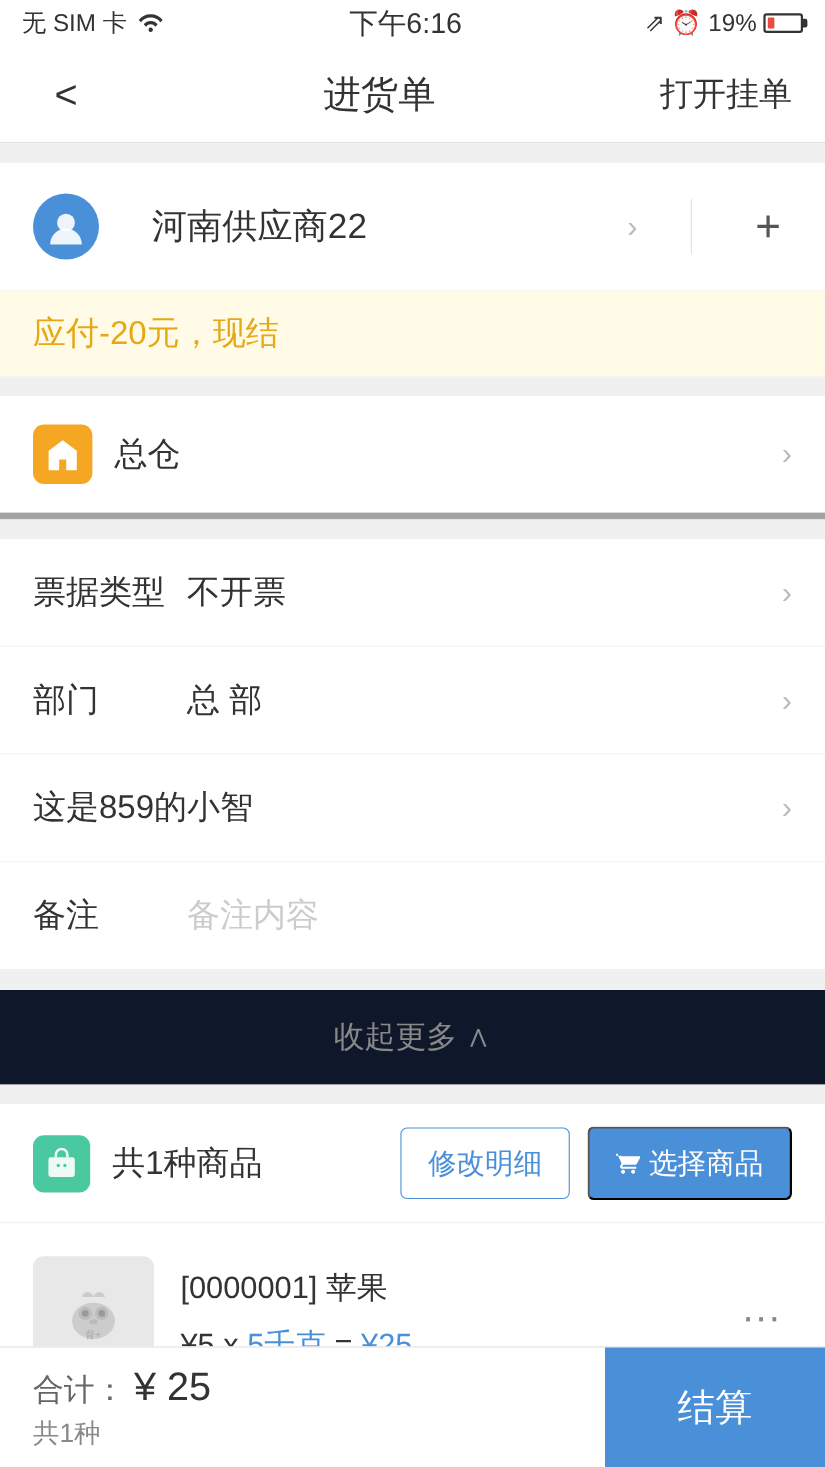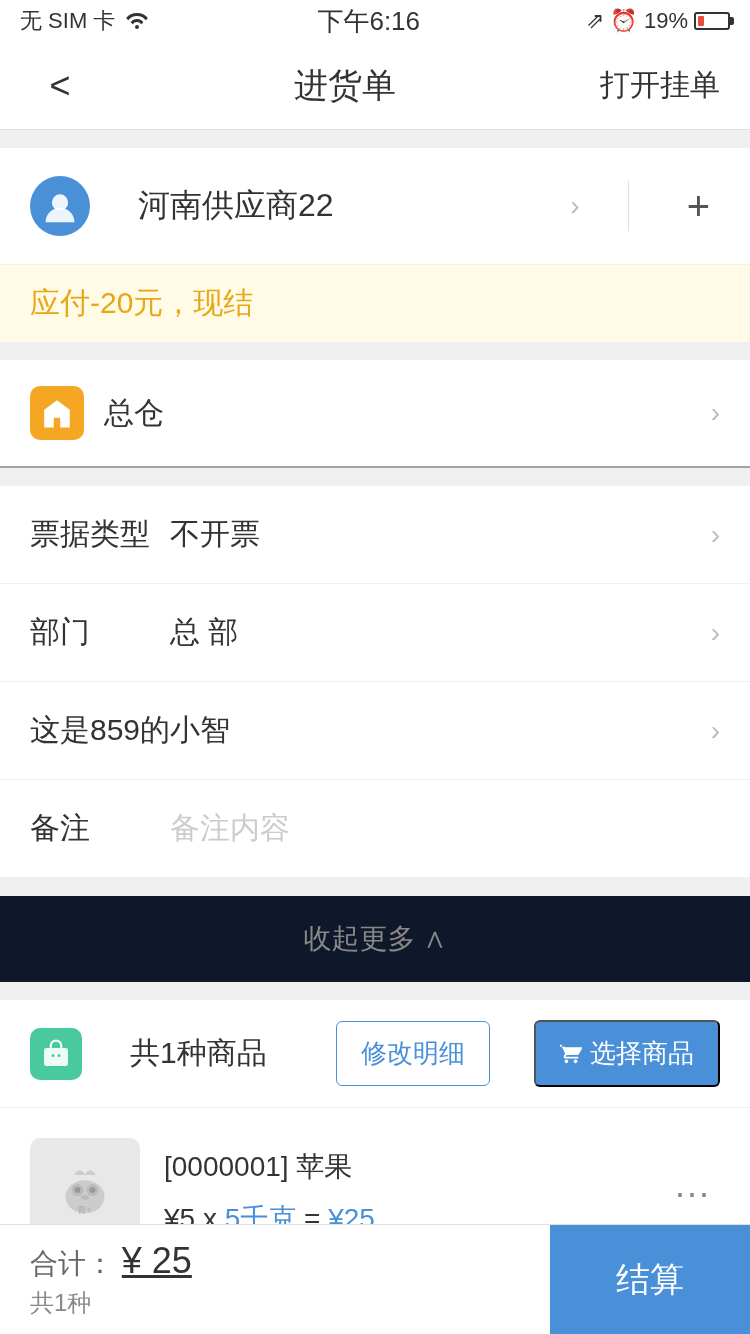--- a/index.html
+++ b/index.html
@@ -99,21 +99,21 @@
       font-size: 30px;
       color: #e6a817;
     }
 
     
     .row-item {
       display: flex;
       align-items: center;
       padding: 26px 30px;
       background: #fff;
-      border-bottom: 2px solid #a3a3a3;
+      border-bottom: 6px solid #a3a3a3;
     }
     .warehouse-icon {
       width: 54px; height: 54px; border-radius: 10px; background: #f5a623;
       display: flex; align-items: center; justify-content: center;
       margin-right: 20px; flex-shrink: 0;
     }
     .warehouse-icon svg { width: 32px; height: 32px; fill: #fff; }
     .row-label { flex: 1; font-size: 30px; color: #333; }
 
     
@@ -145,21 +145,20 @@
       cursor: pointer;
     }
 
     
     .products-header {
       display: flex;
       align-items: center;
       padding: 20px 30px;
       background: #fff;
       border-bottom: 1px solid #f0f0f0;
-      gap: 28px;
     }
     .product-count-icon {
       width: 52px; height: 52px; border-radius: 10px; background: #4ac8a0;
       display: flex; align-items: center; justify-content: center; margin-right: 20px;
     }
     .product-count-icon svg { width: 30px; height: 30px; fill: #fff; }
     .product-count-label { flex: 1; font-size: 30px; color: #333; }
     .btn-outline {
       border: 1px solid #4a90d9; color: #4a90d9; background: #fff;
       padding: 14px 24px; border-radius: 6px; font-size: 26px;
@@ -202,21 +201,21 @@
       align-items: center;
       background: #fff;
       border-top: 1px solid #e0e0e0;
       height: 110px;
     }
     .total-section {
       flex: 1;
       padding: 0 30px;
     }
     .total-amount {
-      font-size: 36px; color: #333; font-weight: 500; text-decoration: underline;
+      font-size: 36px; color: #333; font-weight: 500;
     }
     .total-label { display: inline; font-size: 28px; color: #666; }
     .total-count { font-size: 24px; color: #888; margin-top: 4px; }
     .action-btn-hang {
       width: 200px; height: 110px;
       background: #f5a623; color: #fff;
       font-size: 34px; font-weight: 500;
       display: flex; align-items: center; justify-content: center;
       cursor: pointer;
     }

